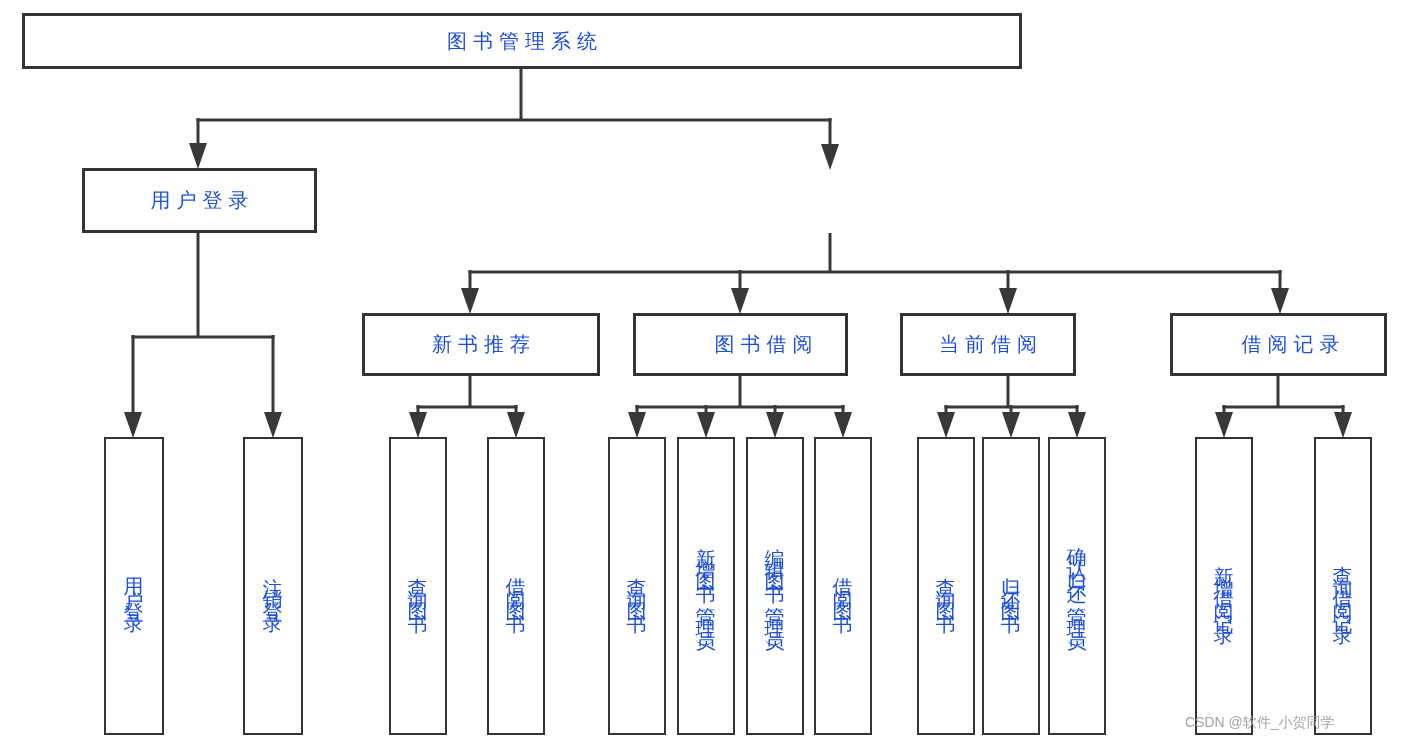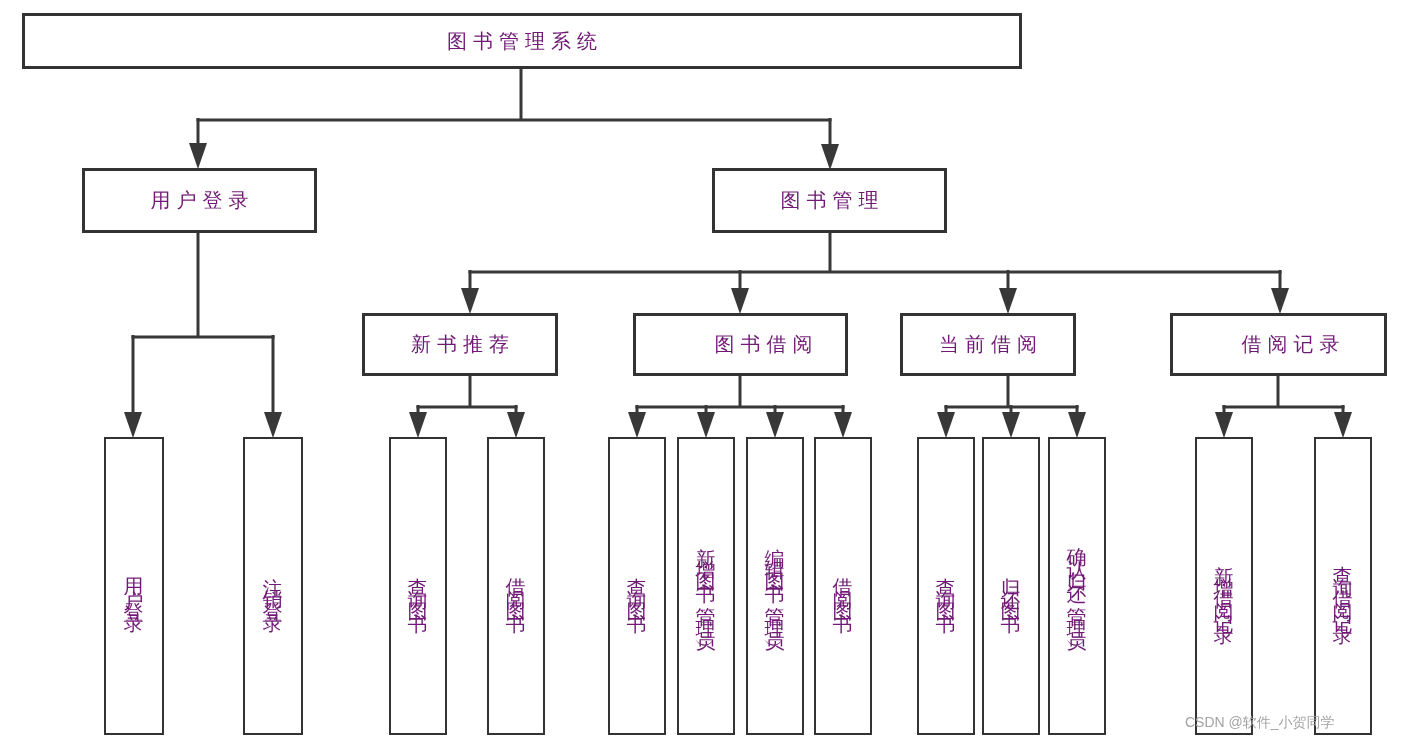--- a/index.html
+++ b/index.html
@@ -12,21 +12,21 @@
   }
   svg.wires{position:absolute;left:0;top:0;z-index:1;}
   .box{
     position:absolute;
     box-sizing:border-box;
     background:#ffffff;
     border:3px solid #333333;
     display:flex;
     align-items:center;
     justify-content:center;
-    color:#701a75;
+    color:#1d4ed8;
     z-index:2;
   }
   .hbox{font-size:20px;letter-spacing:6px;text-indent:6px;}
   .leaf{
     border-width:2.5px;
     writing-mode:vertical-rl;
     text-orientation:mixed;
     font-size:20px;
     letter-spacing:12px;
     line-height:1;
@@ -124,25 +124,22 @@
     </g>
   </svg>
 
   <div class="box hbox" style="left:22px;top:13px;width:1000px;height:56px;">
     <span>图书管理系统</span>
   </div>
 
   <div class="box hbox" style="left:82px;top:168px;width:235px;height:65px;">
     <span>用户登录</span>
   </div>
-  <div class="box hbox" style="left:712px;top:168px;width:235px;height:65px;">
-    <span>图书管理</span>
-  </div>
 
-  <div class="box hbox" style="left:362px;top:313px;width:196px;height:63px;">
+  <div class="box hbox" style="left:362px;top:313px;width:238px;height:63px;">
     <span>新书推荐</span>
   </div>
   <div class="box hbox" style="left:633px;top:313px;width:215px;height:63px;padding-left:46px;">
     <span>图书借阅</span>
   </div>
   <div class="box hbox" style="left:900px;top:313px;width:176px;height:63px;">
     <span>当前借阅</span>
   </div>
   <div class="box hbox" style="left:1170px;top:313px;width:217px;height:63px;padding-left:24px;">
     <span>借阅记录</span>

